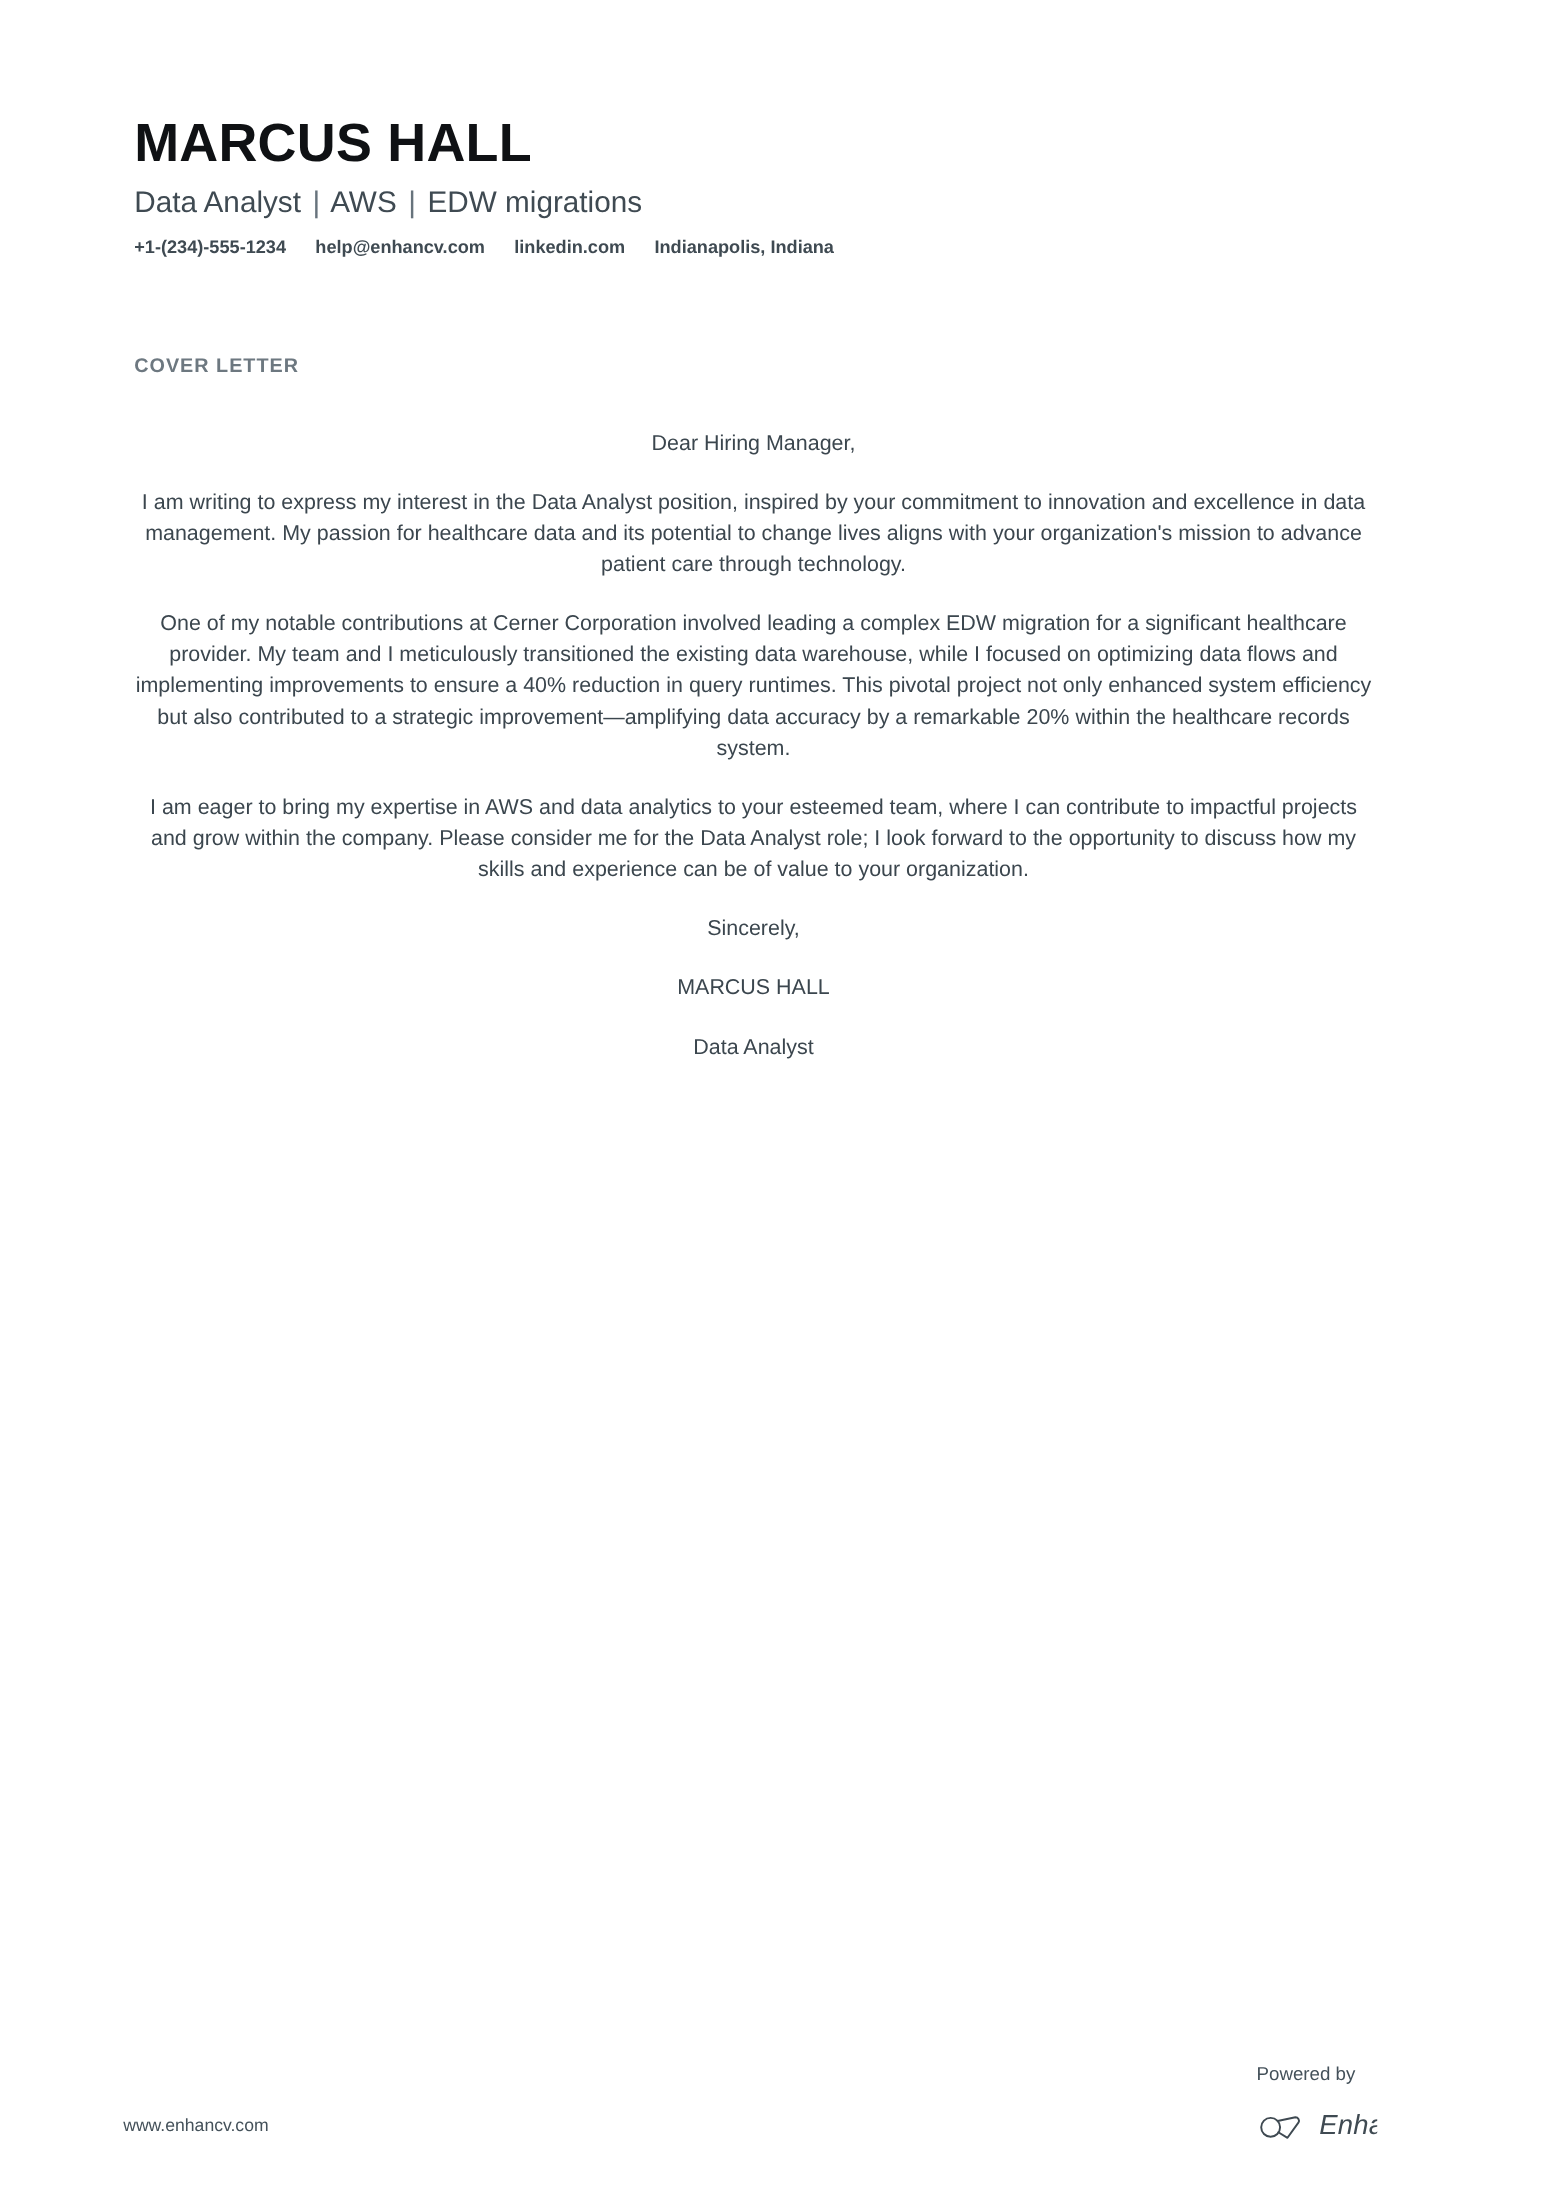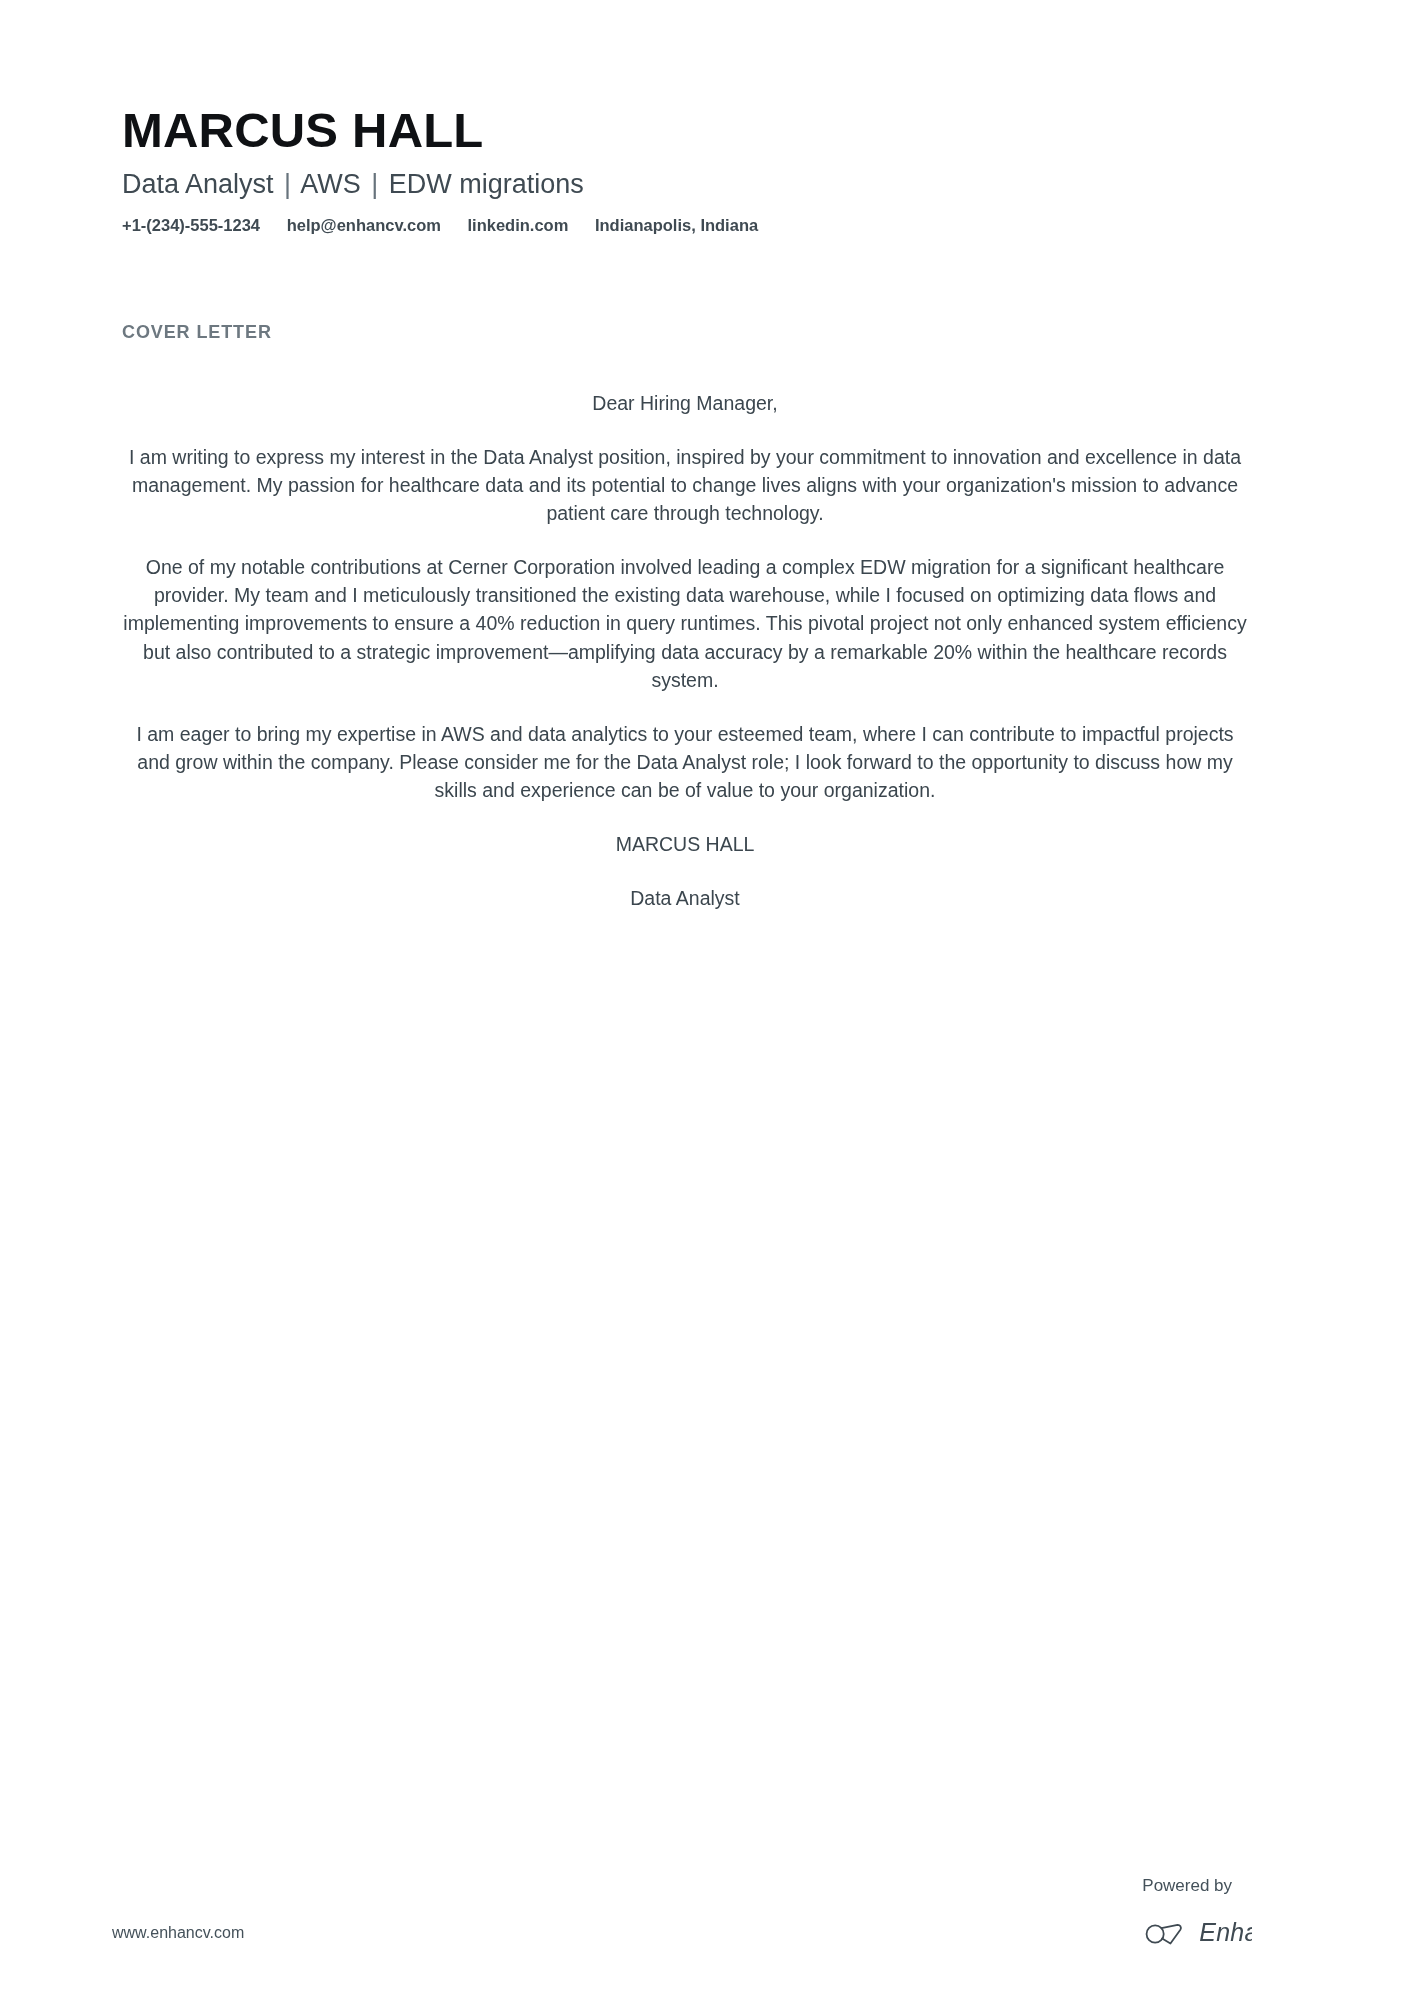--- a/index.html
+++ b/index.html
@@ -158,20 +158,21 @@
     </div>
   </div>
 
   <h2 class="section-title">COVER LETTER</h2>
 
   <div class="letter-body">
     <p>Dear Hiring Manager,</p>
     <p>I am writing to express my interest in the Data Analyst position, inspired by your commitment to innovation and excellence in data management. My passion for healthcare data and its potential to change lives aligns with your organization's mission to advance patient care through technology.</p>
     <p>One of my notable contributions at Cerner Corporation involved leading a complex EDW migration for a significant healthcare provider. My team and I meticulously transitioned the existing data warehouse, while I focused on optimizing data flows and implementing improvements to ensure a 40% reduction in query runtimes. This pivotal project not only enhanced system efficiency but also contributed to a strategic improvement—amplifying data accuracy by a remarkable 20% within the healthcare records system.</p>
     <p>I am eager to bring my expertise in AWS and data analytics to your esteemed team, where I can contribute to impactful projects and grow within the company. Please consider me for the Data Analyst role; I look forward to the opportunity to discuss how my skills and experience can be of value to your organization.</p>
+    <p>Sincerely,</p>
     <p>MARCUS HALL</p>
     <p>Data Analyst</p>
   </div>
 
   <div class="footer">
     <a class="footer-url" href="#">www.enhancv.com</a>
 
     <div class="powered">
       <span class="powered-label">Powered by</span>
       <div class="brand">

